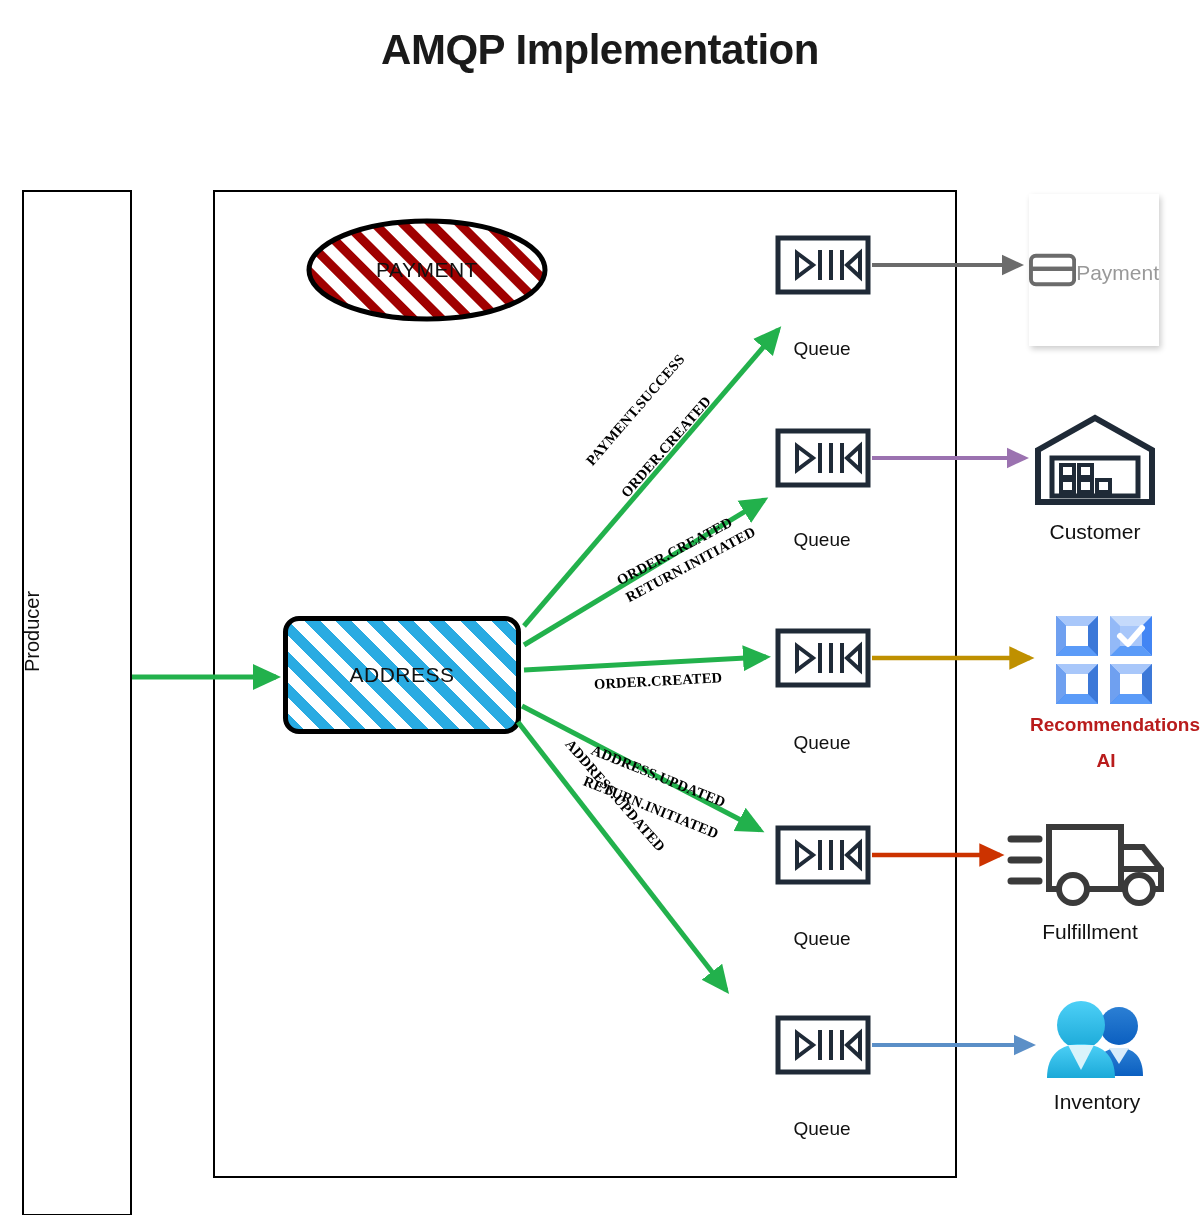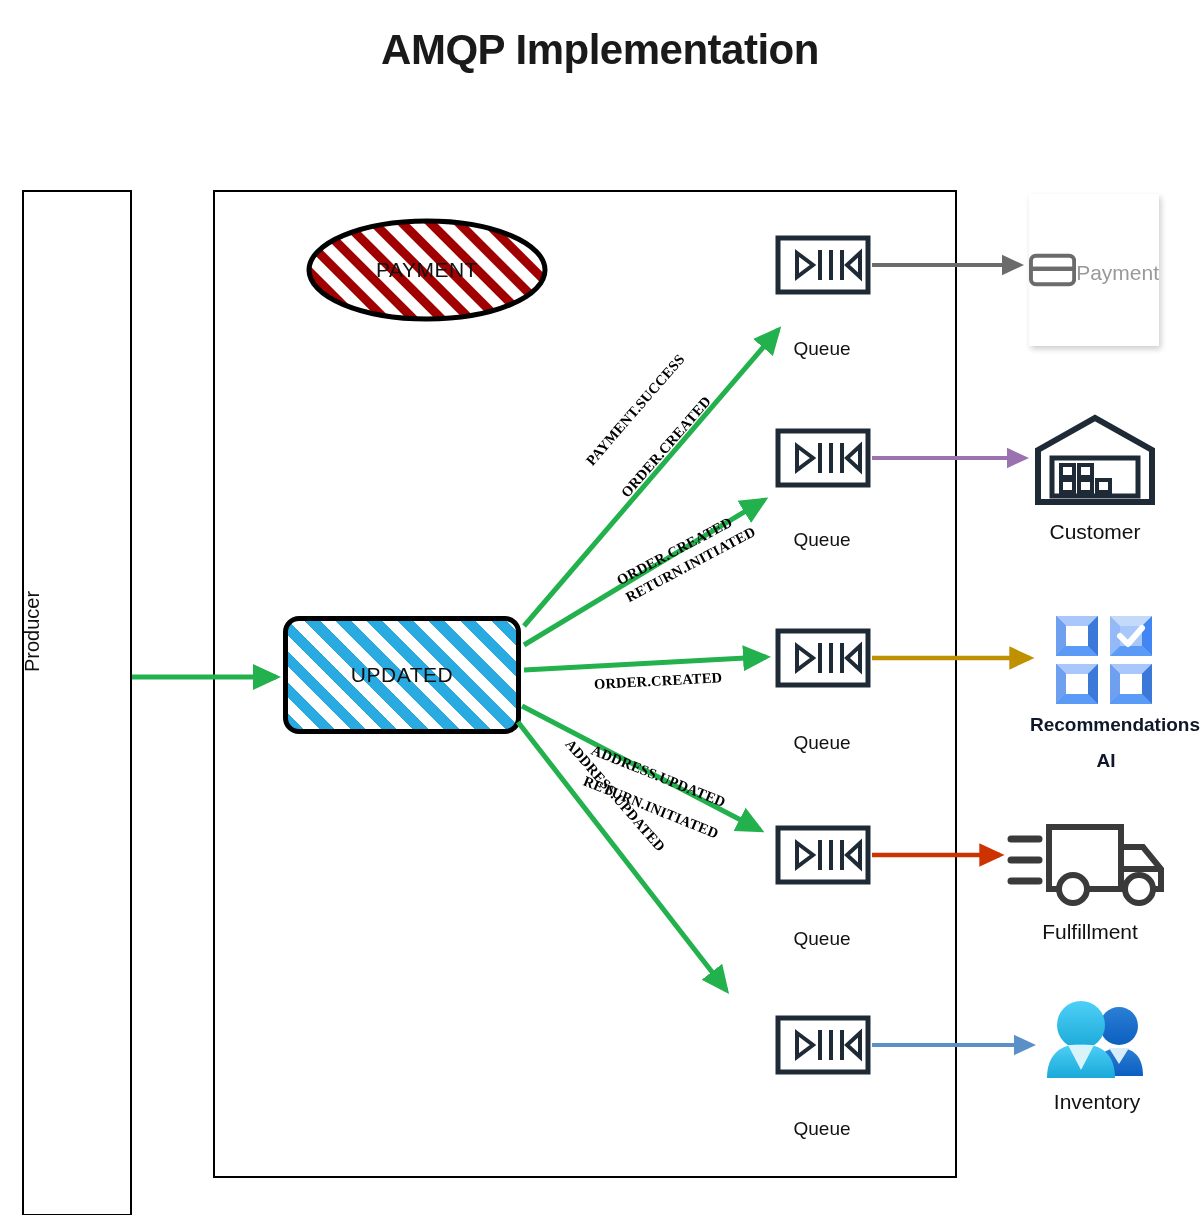--- a/index.html
+++ b/index.html
@@ -51,21 +51,21 @@
 
   
   .queue{position:absolute;width:96px;height:60px;}
   .queue-label{
     position:absolute;width:140px;text-align:center;font-size:19px;color:#111;
   }
 
   
   .svc{position:absolute;}
   .svc-label{width:100%;text-align:center;font-size:21px;margin-top:6px;}
-  .svc-label.gray{color:#0f172a;font-weight:bold;font-size:19px;line-height:1.15;}
+  .svc-label.gray{color:#b91c1c;font-weight:bold;font-size:19px;line-height:1.15;}
   .svc-label.dark{color:#111;}
 
   .payment-card{
     position:absolute;left:1029px;top:194px;width:130px;height:152px;
     background:#fff;box-shadow:2px 3px 6px rgba(0,0,0,0.20);
     display:flex;flex-direction:row;align-items:center;
   }
 
   
   svg.layer{position:absolute;left:0;top:0;width:1200px;height:1215px;pointer-events:none;}
@@ -94,21 +94,21 @@
           <rect width="20" height="20" fill="#ffffff"></rect>
           <rect width="9" height="20" fill="#A00000"></rect>
         </pattern>
       </defs>
       <ellipse cx="124" cy="55" rx="118" ry="49" fill="url(#brokerHatch)" stroke="#000" stroke-width="5"></ellipse>
     </svg>
     <div class="txt">PAYMENT</div>
   </div>
 
   <div class="exchange-box">
-    <span class="txt">UPDATED</span>
+    <span class="txt">ADDRESS</span>
   </div>
 
   <svg class="layer" viewBox="0 0 1200 1215">
     <defs>
       <marker id="ahGreen" markerWidth="6" markerHeight="6" refX="4.6" refY="3" orient="auto">
         <path d="M0,0.4 L5.6,3 L0,5.6 z" fill="#22B14C"></path>
       </marker>
       <marker id="ahGray" markerWidth="6" markerHeight="6" refX="4.6" refY="3" orient="auto">
         <path d="M0,0.4 L5.6,3 L0,5.6 z" fill="#6B6B6B"></path>
       </marker>

